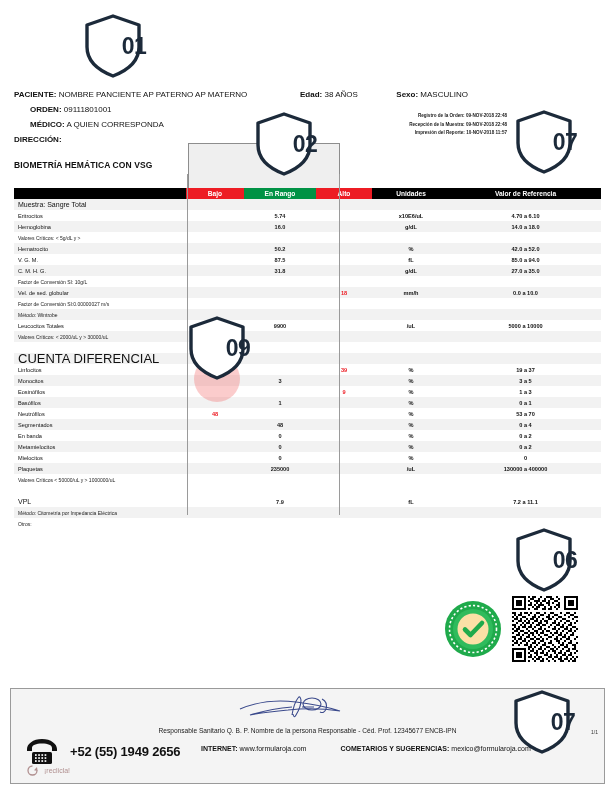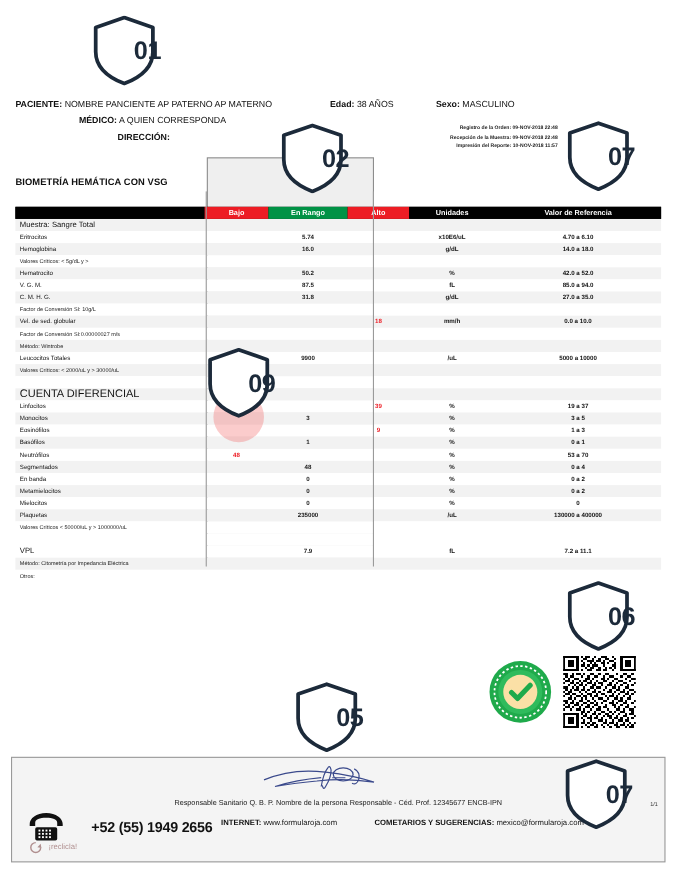--- a/index.html
+++ b/index.html
@@ -21,21 +21,21 @@
     border-radius: 3px; position: relative; overflow:hidden;
   }
   .flask {
     position:absolute; left:13px; top:5px; width:28px; height:42px;
   }
   .logo-text1 { font-size:8.5px; font-weight:bold; color:#2b3b87; letter-spacing:.2px; margin-top:2px; margin-left:8px;}
   .logo-text2 { font-size:8.5px; color:#8dc63f; letter-spacing:1.1px; margin-left:8px; }
   .logo-text3 { font-size:4.6px; color:#9bbf6a; letter-spacing:.9px; margin-left:8px; }
 
   .patient-block { position:absolute; left:14px; top:90px; font-size:8px; }
-  .prow { margin-bottom:6px; white-space:nowrap;text-align:center; }
+  .prow { margin-bottom:6px; white-space:nowrap; }
   .plabel { font-weight:bold; }
   .pval { font-weight:normal; }
 
   .demo-block { position:absolute; left:300px; top:90px; font-size:8px; }
   .demo-block .gap { display:inline-block; width:34px; }
 
   .stamp-block { position:absolute; right:108px; top:112px; text-align:right; font-size:4.6px; line-height:1.9; color:#222; font-weight:bold; }
 
   
   .shield {
@@ -72,21 +72,21 @@
   .trow.plain { background:#fff; }
   .td { display:flex; align-items:center; height:11px; }
   .td-name { width:172px; padding-left:4px; justify-content:flex-start; }
   .td-bajo { width:58px; justify-content:center; color:#ed1c24; font-weight:bold; }
   .td-rango{ width:72px; justify-content:center; color:#1a1a1a; font-weight:bold; }
   .td-alto { width:56px; justify-content:center; color:#ed1c24; font-weight:bold; }
   .td-unid { width:78px; justify-content:center; font-weight:bold; }
   .td-ref  { width:151px; justify-content:center; font-weight:bold; }
 
   .row-section { font-size:7px; font-weight:normal; }
-  .row-header-lbl { font-size:10px; }
+  .row-header-lbl { font-size:13px; }
   .row-note { font-size:5px; color:#222; }
   .row-spacer { height:9px; }
   .row-big { font-size:7px; }
 
   .sep-line { position:absolute; background:#9a9a9a; width:1px; z-index:11; }
 
   
   .hl-bubble {
     position:absolute; width:46px; height:46px; border-radius:50%;
     background:rgba(244,96,96,.32); z-index:30; pointer-events:none;
@@ -100,21 +100,21 @@
   
   .footer {
     position:absolute; left:10px; bottom:10px; width:595px; height:96px;
     background:#f4f4f4; border:1px solid #9a9a9a;
   }
   .sig { position:absolute; left:225px; top:4px; width:140px; height:30px; }
   .resp-line {
     position:absolute; left:0; right:0; top:38px; text-align:center;
     font-size:6.6px; color:#1a1a1a;
   }
-  .phone-wrap { position:absolute; left:14px; top:48px; display:flex; align-items:center; gap:24px; }
+  .phone-wrap { position:absolute; left:14px; top:48px; display:flex; align-items:center; gap:11px; }
   .phone-num { font-size:13px; font-weight:bold; color:#111; letter-spacing:-.2px; }
   .contact-row {
     position:absolute; left:190px; top:56px; font-size:7px; display:flex; gap:34px;
   }
   .contact-row b { font-weight:bold; }
   .recicla { position:absolute; left:14px; top:74px; display:flex; align-items:center; gap:4px; font-size:7px; color:#b08f8f; }
   .pageno { position:absolute; right:6px; top:40px; font-size:5px; color:#333; }
 </style>
 </head>
 <body>
@@ -126,20 +126,24 @@
     <svg viewBox="0 0 58 64">
       <path d="M29 2 L55 11 L55 33 Q55 52 29 62 Q3 52 3 33 L3 11 Z" fill="#ffffff" stroke="#1c2a3a" stroke-width="3.4" stroke-linejoin="round"></path>
     </svg>
     <span>01</span>
   </div>
 
   <div class="patient-block">
     <div class="prow">
       <span class="plabel">PACIENTE:</span>
       <span class="pval">NOMBRE PANCIENTE AP PATERNO AP MATERNO</span>
+    </div>
+    <div class="prow" style="margin-left:16px;">
+      <span class="plabel">ORDEN:</span>
+      <span class="pval">09111801001</span>
     </div>
     <div class="prow" style="margin-left:16px;">
       <span class="plabel">MÉDICO:</span>
       <span class="pval">A QUIEN CORRESPONDA</span>
     </div>
     <div class="prow">
       <span class="plabel">DIRECCIÓN:</span>
       <span class="pval"></span>
     </div>
   </div>
@@ -423,26 +427,20 @@
 
   <div class="hl-bubble" style="left:194px; top:356px;"></div>
 
   <div class="shield" style="left:188px; top:316px;">
     <svg viewBox="0 0 58 64">
       <path d="M29 2 L55 11 L55 33 Q55 52 29 62 Q3 52 3 33 L3 11 Z" fill="#ffffff" stroke="#1c2a3a" stroke-width="3.4" stroke-linejoin="round"></path>
     </svg>
     <span>09</span>
   </div>
 
-  <div class="shield" style="left:268px; top:620px;">
-    <svg viewBox="0 0 58 64">
-      <path d="M29 2 L55 11 L55 33 Q55 52 29 62 Q3 52 3 33 L3 11 Z" fill="#ffffff" stroke="#1c2a3a" stroke-width="3.4" stroke-linejoin="round"></path>
-    </svg>
-    <span>05</span>
-  </div>
 
   <div class="seal">
     <svg viewBox="0 0 58 58">
       <circle cx="29" cy="29" r="28" fill="#1faa4b"></circle>
       <circle cx="29" cy="29" r="23.5" fill="none" stroke="#ffffff" stroke-width="1.6" stroke-dasharray="2.2 2.2"></circle>
       <circle cx="29" cy="29" r="20" fill="#2fbb5c"></circle>
       <circle cx="29" cy="29" r="15.5" fill="#fbe0a6"></circle>
       <path d="M21 29.5 L26.5 35 L38 23" fill="none" stroke="#1faa4b" stroke-width="4.6" stroke-linecap="round" stroke-linejoin="round"></path>
     </svg>
   </div>

